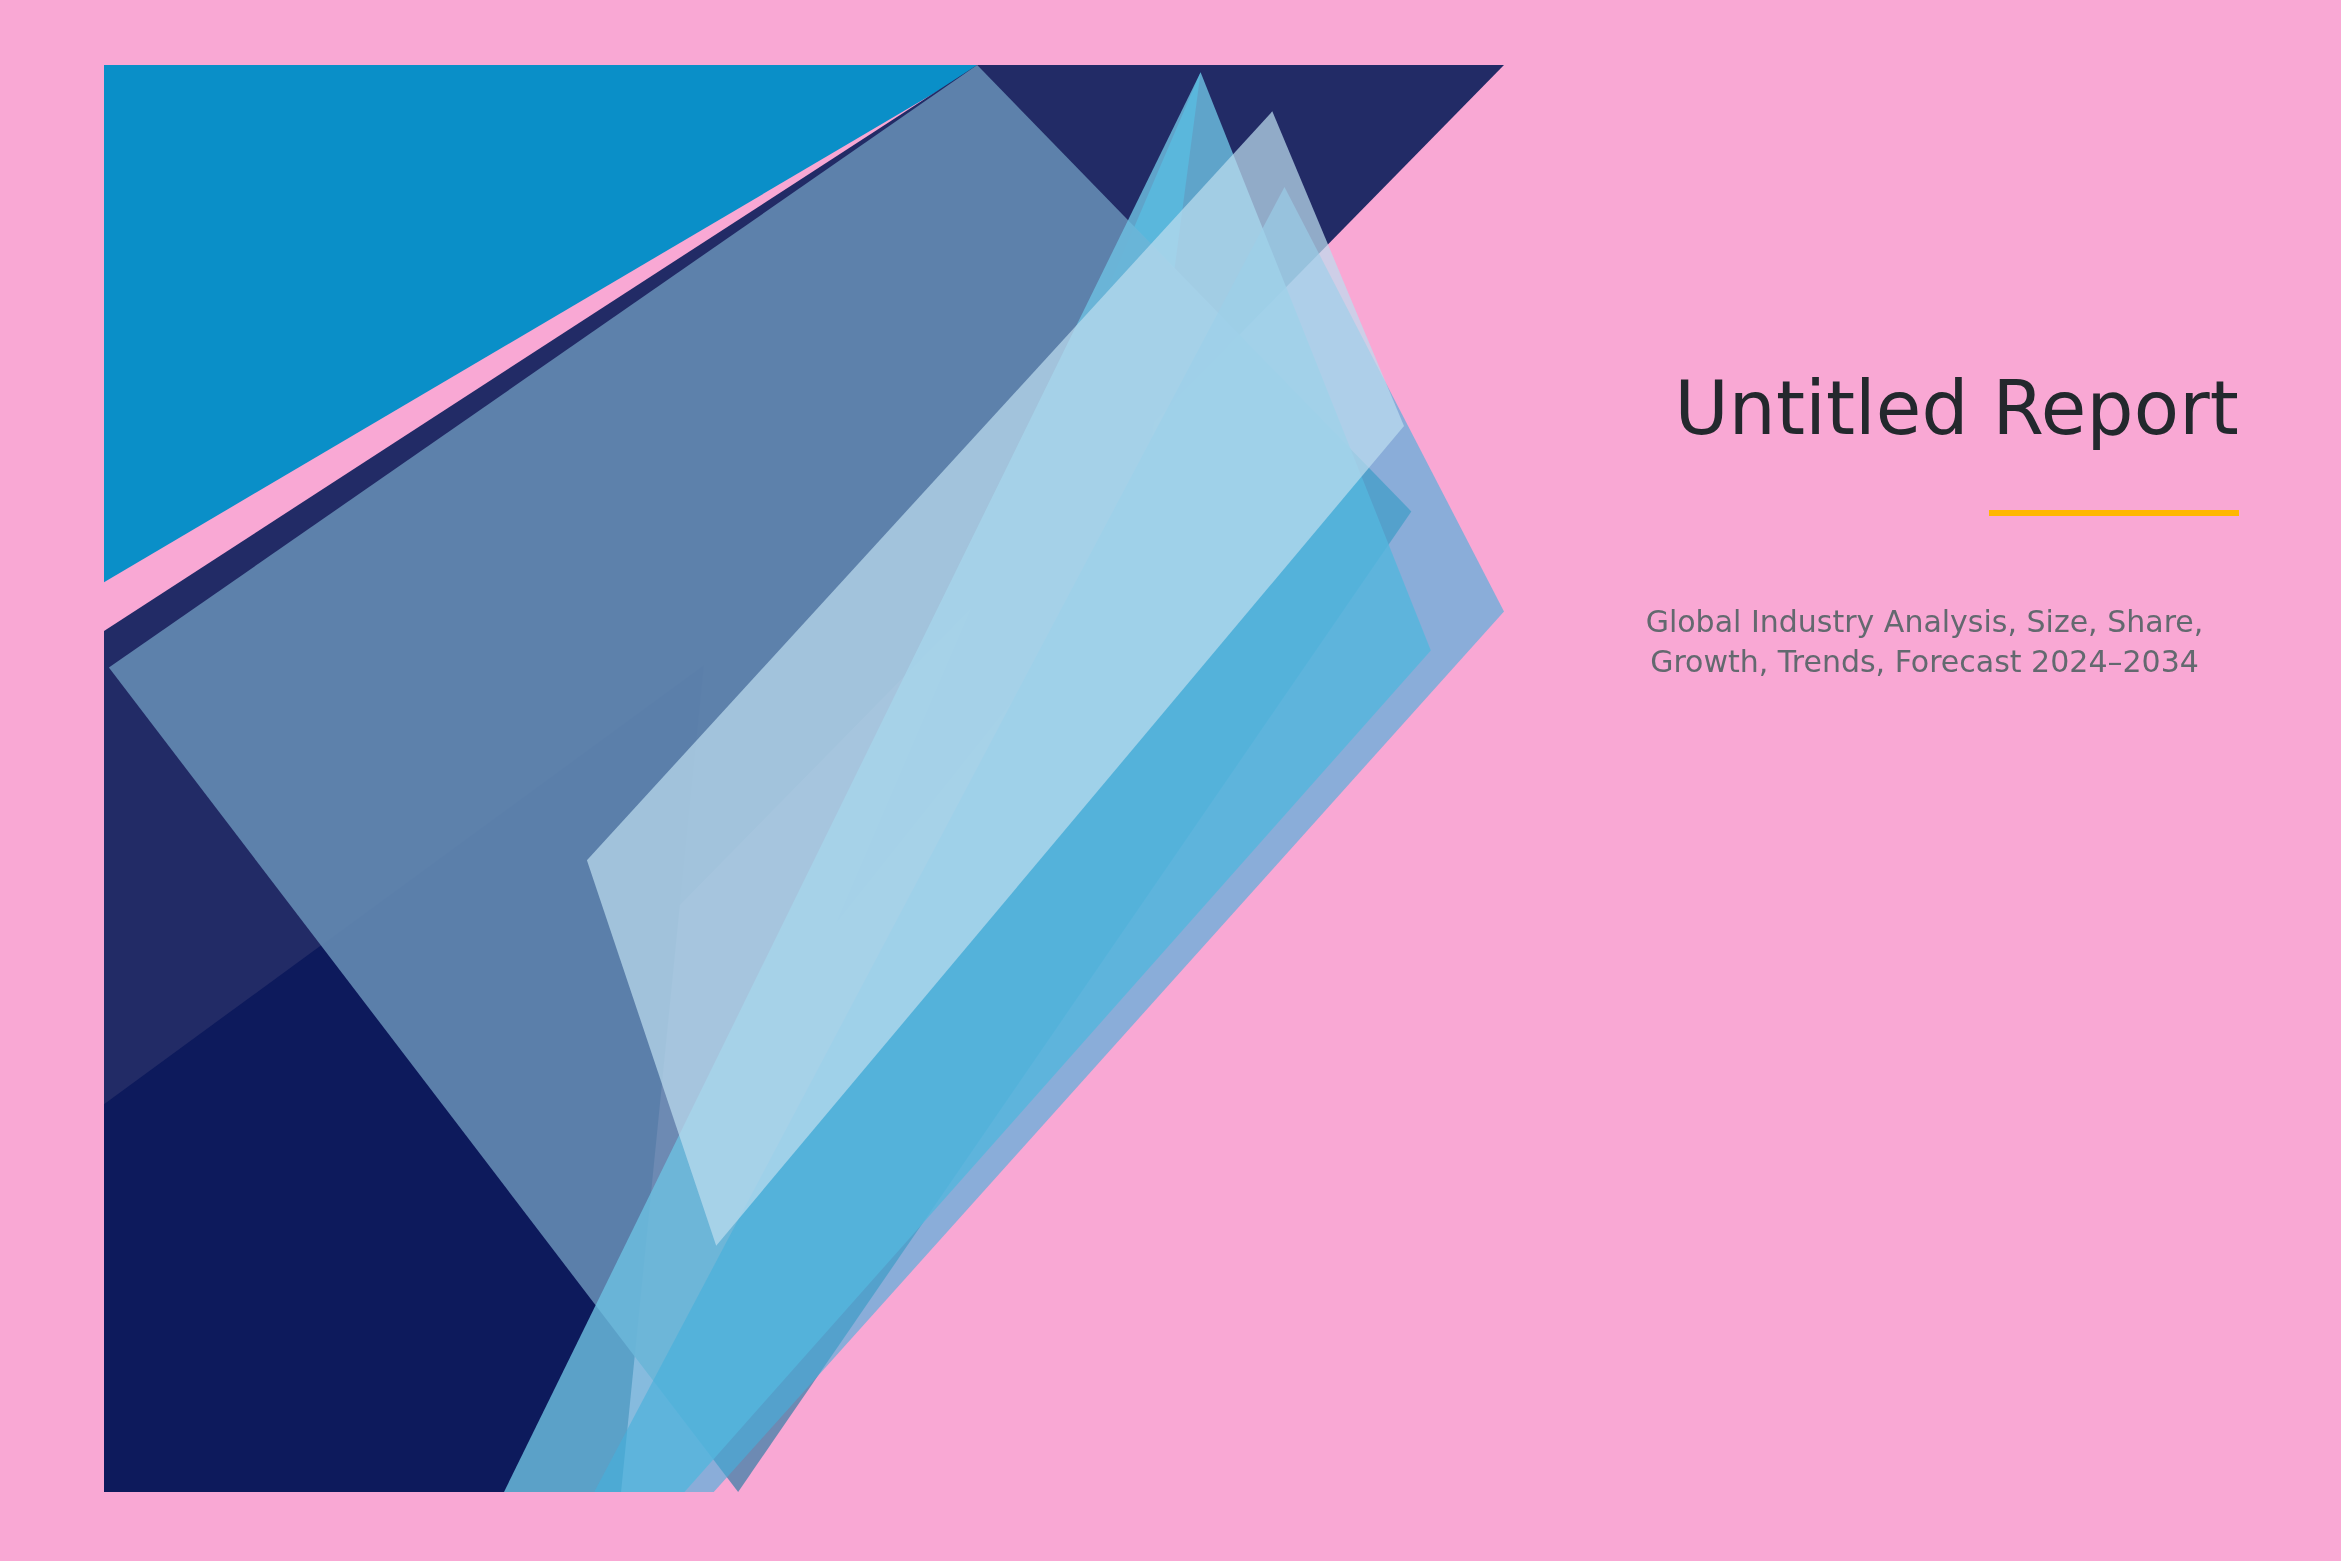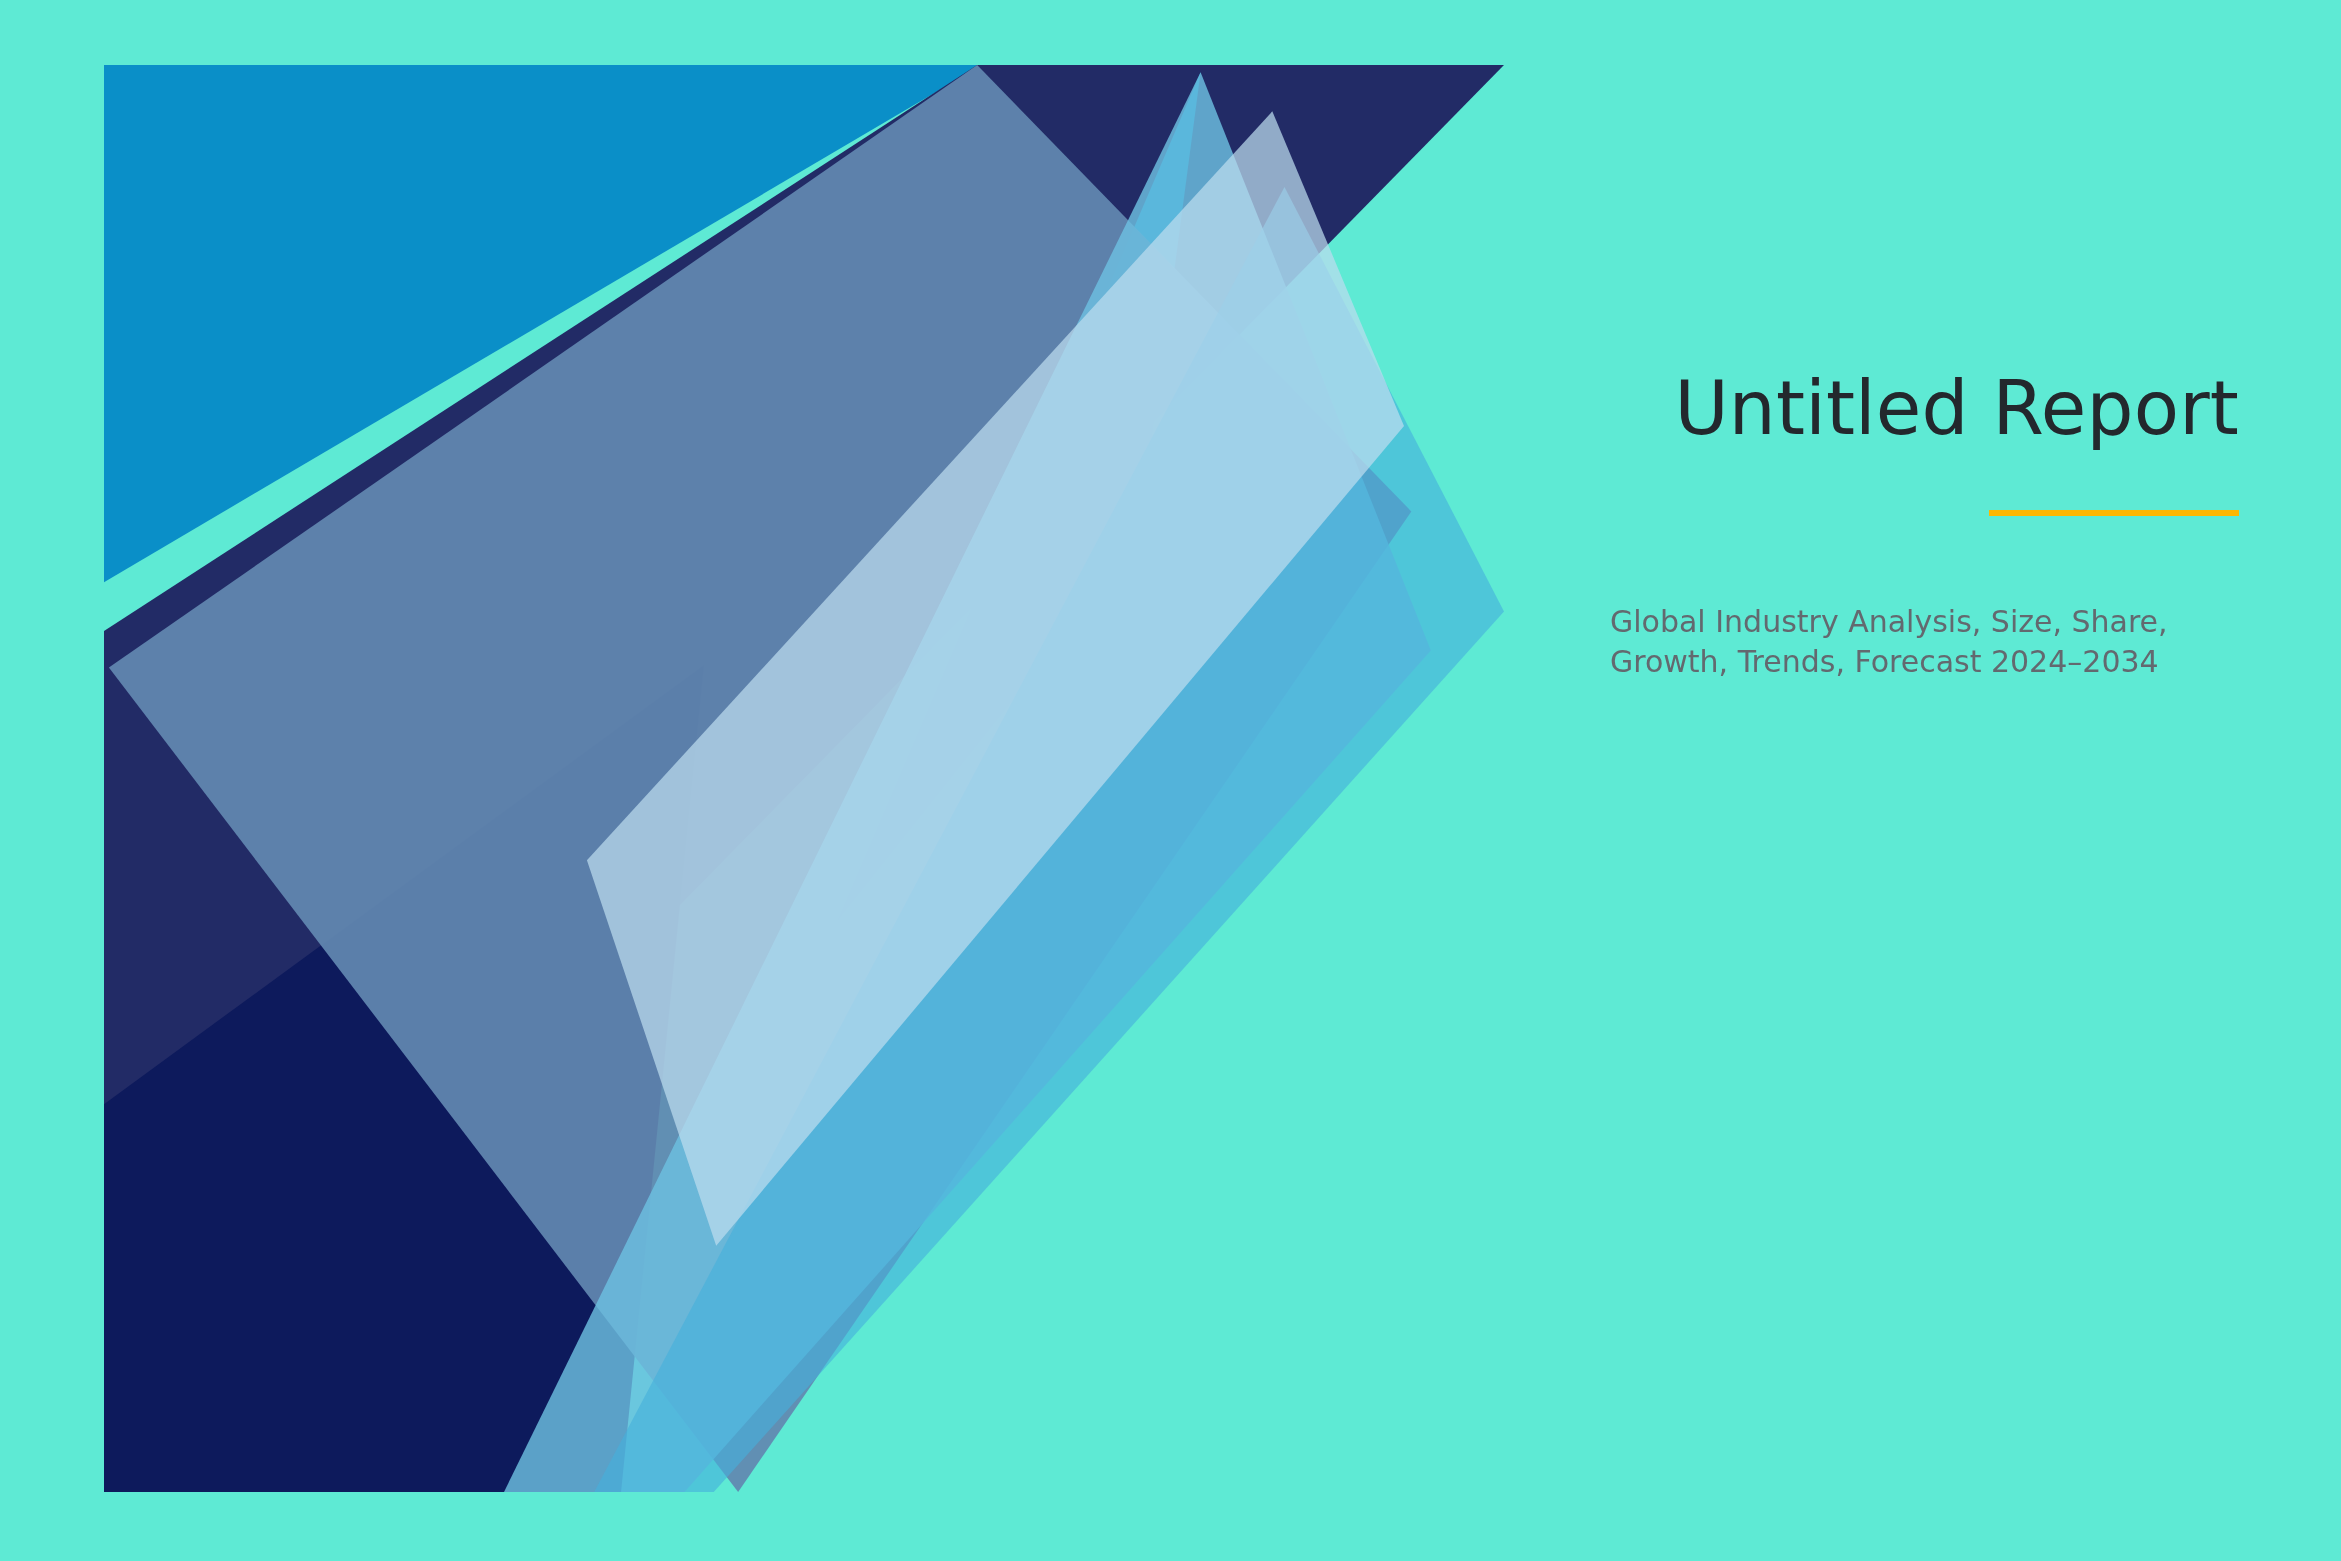--- a/index.html
+++ b/index.html
@@ -11,21 +11,21 @@
     height: 1561px;
     background: #f7f9fb;
     font-family: "DejaVu Sans", sans-serif;
     overflow: hidden;
   }
 
   #cover-page {
     position: relative;
     width: 2342px;
     height: 1561px;
-    background: #5eead4;
+    background: #f9a8d4;
   }
 
   
   #cover-artwork {
     position: absolute;
     left: 104px;
     top: 65px;
     width: 1400px;
     height: 1427px;
   }
@@ -69,21 +69,21 @@
   }
 
   #report-subtitle {
     margin: 0;
     margin-top: 85px;
     font-family: "DejaVu Sans", sans-serif;
     font-size: 30px;
     font-weight: 400;
     line-height: 1.33;
     color: #63696f;
-    text-align: left;
+    text-align: center;
   }
 </style>
 </head>
 <body>
 
 <div id="cover-page">
 
   <div id="cover-artwork">
     <svg viewBox="0 0 2870 2925" preserveAspectRatio="none">
 

